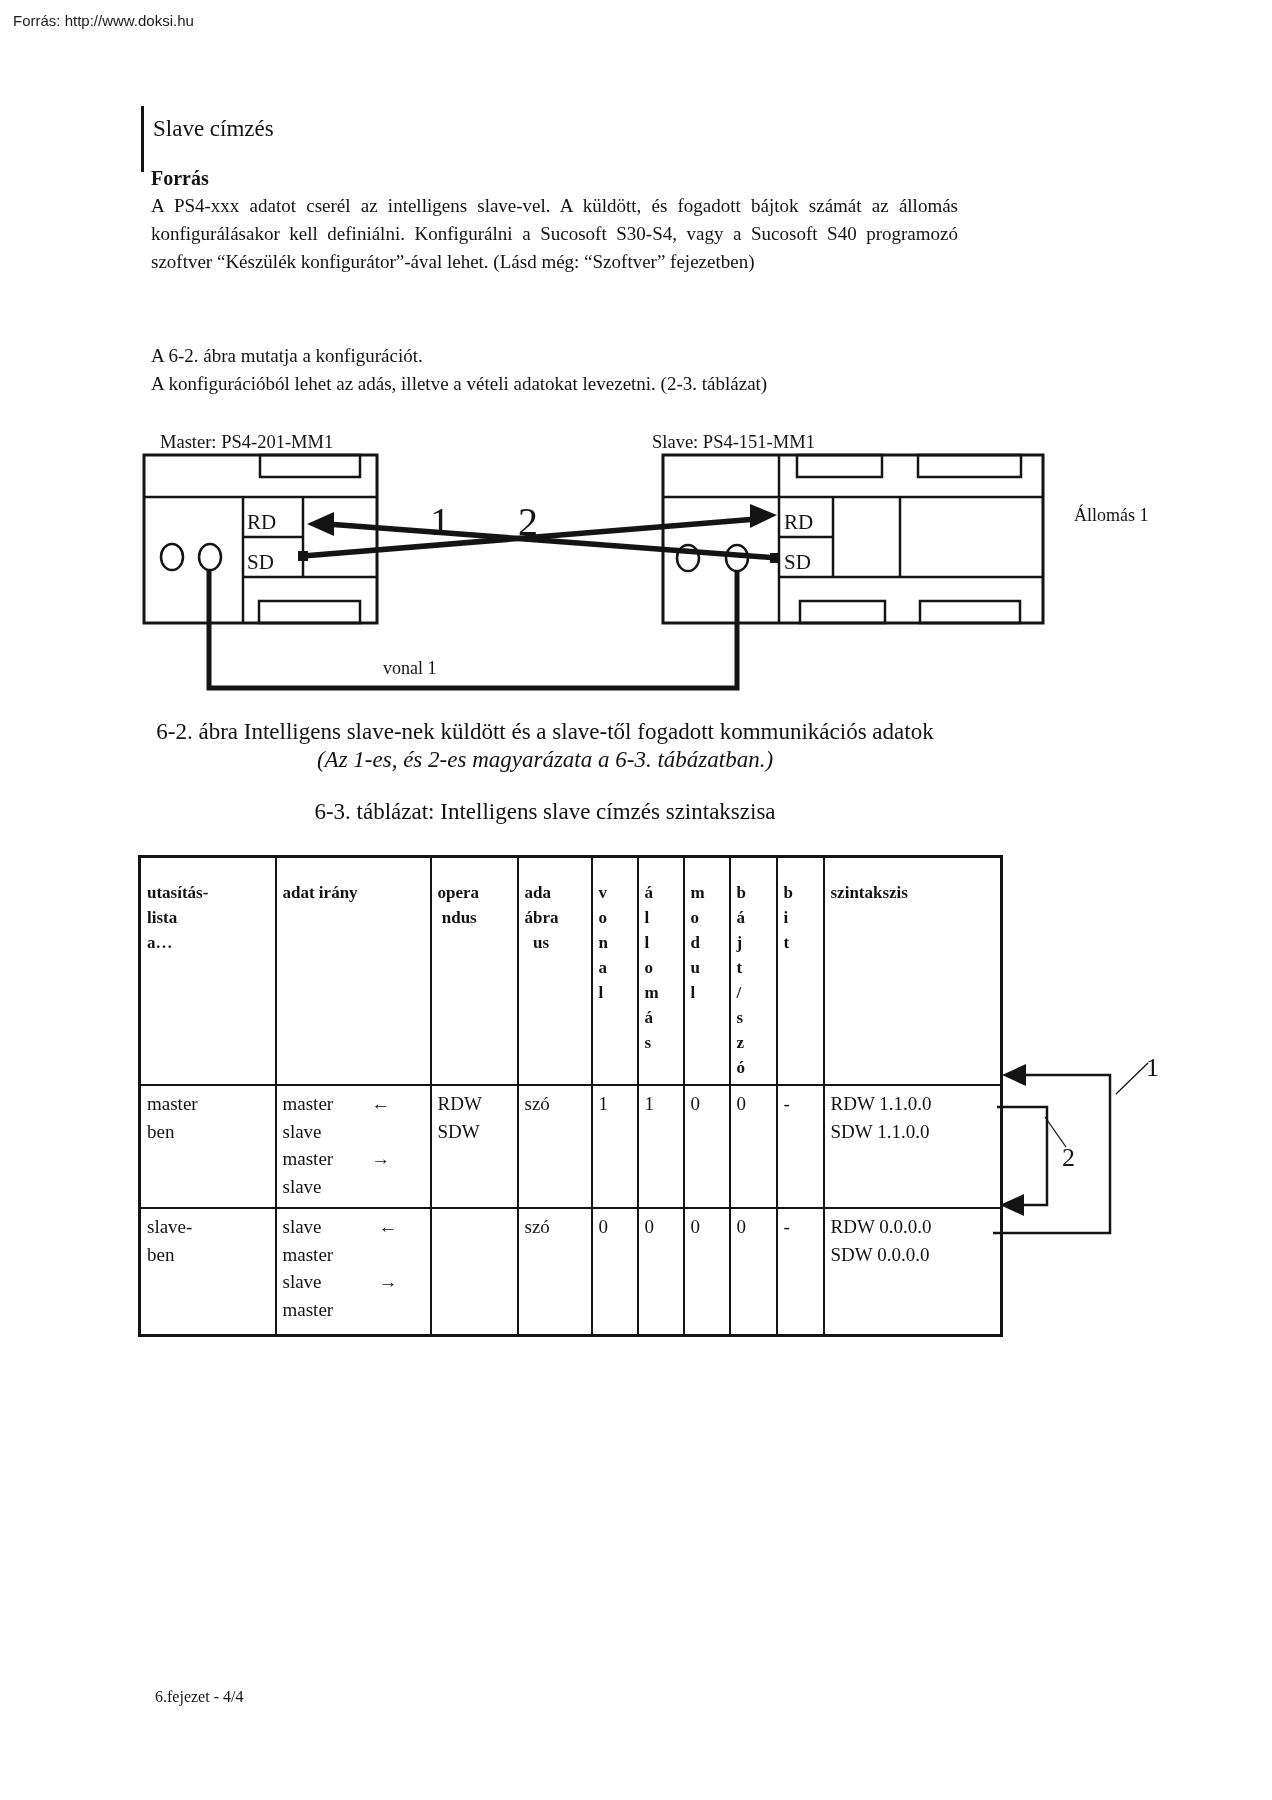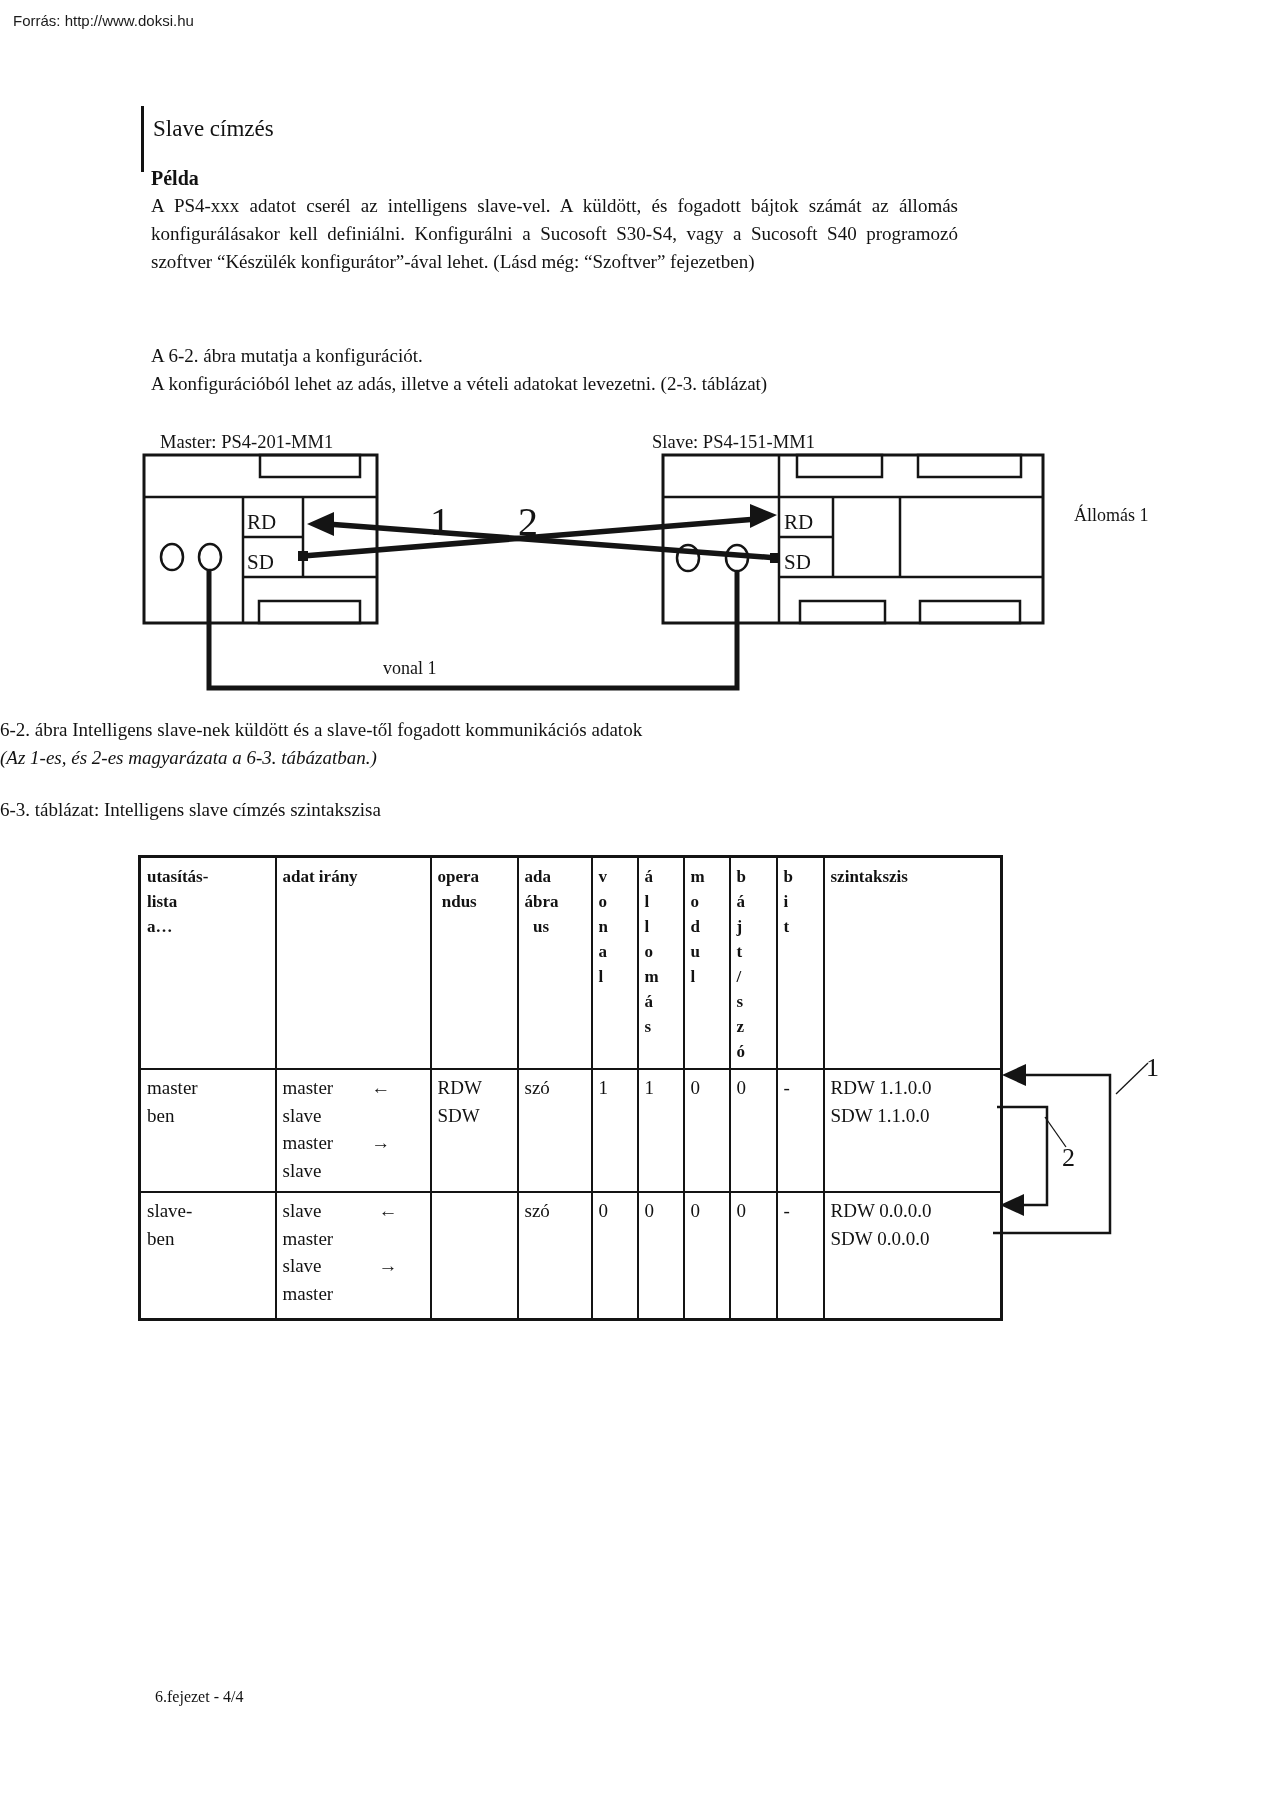--- a/index.html
+++ b/index.html
@@ -6,53 +6,53 @@
   #page{position:relative;width:1272px;height:1800px;background:#ffffff;overflow:hidden;
         color:#121212;font-family:"Liberation Serif",serif;}
   .abs{position:absolute;}
   .src-line{left:13px;top:12px;font-family:"Liberation Sans",sans-serif;font-size:15px;color:#1a1a1a;}
   .quote-bar{left:141px;top:106px;width:3px;height:66px;background:#121212;}
   .quote-title{left:153px;top:116px;font-size:23px;}
   .h-example{left:151px;top:167px;font-size:20px;font-weight:bold;}
   .body-par{left:151px;top:192px;width:807px;font-size:19px;line-height:28px;text-align:justify;}
   .note-line1{left:151px;top:345px;font-size:19px;text-align:right;}
   .note-line2{left:151px;top:373px;font-size:19px;}
-  .center-block{left:0;width:1090px;font-size:19px;}
+  .center-block{left:0;width:1090px;text-align:center;font-size:23px;}
   .cap1{top:719px;}
   .cap2{top:747px;font-style:italic;}
   .tbl-title{top:799px;}
   svg.overlay{position:absolute;left:0;top:0;width:1272px;height:1800px;pointer-events:none;}
   svg .ln{stroke:#141414;fill:none;}
   svg text{fill:#141414;font-family:"Liberation Serif",serif;}
   .dev-label{font-size:18.5px;}
   .rd-sd{font-size:21px;}
   .big-num{font-size:40px;}
   .small-num{font-size:26px;}
   .diagram-note{font-size:18px;}
   
   table.syntax{position:absolute;left:138px;top:855px;border-collapse:collapse;table-layout:fixed;
                width:862px;border:3px solid #141414;}
   table.syntax td, table.syntax th{border:2px solid #141414;vertical-align:top;text-align:left;
                padding:4px 6px;white-space:pre-wrap;overflow:hidden;}
-  table.syntax th{font-size:17px;font-weight:bold;line-height:25px;padding-top:6px;}
+  table.syntax th{font-size:17px;font-weight:bold;line-height:25px;padding-top:22px;}
   table.syntax td{font-size:19px;line-height:27.5px;}
   th.syn-head{text-align:center;padding-top:33px;}
   .footer-line{left:155px;top:1688px;font-size:16px;}
 </style>
 </head>
 <body>
 
 <div id="page">
 
   <div class="abs src-line">Forrás: http://www.doksi.hu</div>
 
   <div class="abs quote-bar"></div>
   <div class="abs quote-title">Slave címzés</div>
 
-  <div class="abs h-example">Példa</div>
+  <div class="abs h-example">Forrás</div>
   <div class="abs body-par">A PS4-xxx adatot cserél az intelligens slave-vel. A küldött, és fogadott bájtok számát az állomás konfigurálásakor kell definiálni. Konfigurálni a Sucosoft S30-S4, vagy a Sucosoft S40 programozó szoftver “Készülék konfigurátor”-ával lehet. (Lásd még: “Szoftver” fejezetben)</div>
   <div class="abs note-line1">A 6-2. ábra mutatja a konfigurációt.</div>
   <div class="abs note-line2">A konfigurációból lehet az adás, illetve a vételi adatokat levezetni. (2-3. táblázat)</div>
 
   <svg class="overlay" viewBox="0 0 1272 1800">
 
     <g>
       <rect class="ln" x="144" y="455" width="233" height="168" stroke-width="3"></rect>
       <rect class="ln" x="260" y="455" width="100" height="22" stroke-width="2.5"></rect>
       <rect class="ln" x="259" y="601" width="101" height="22" stroke-width="2.5"></rect>

